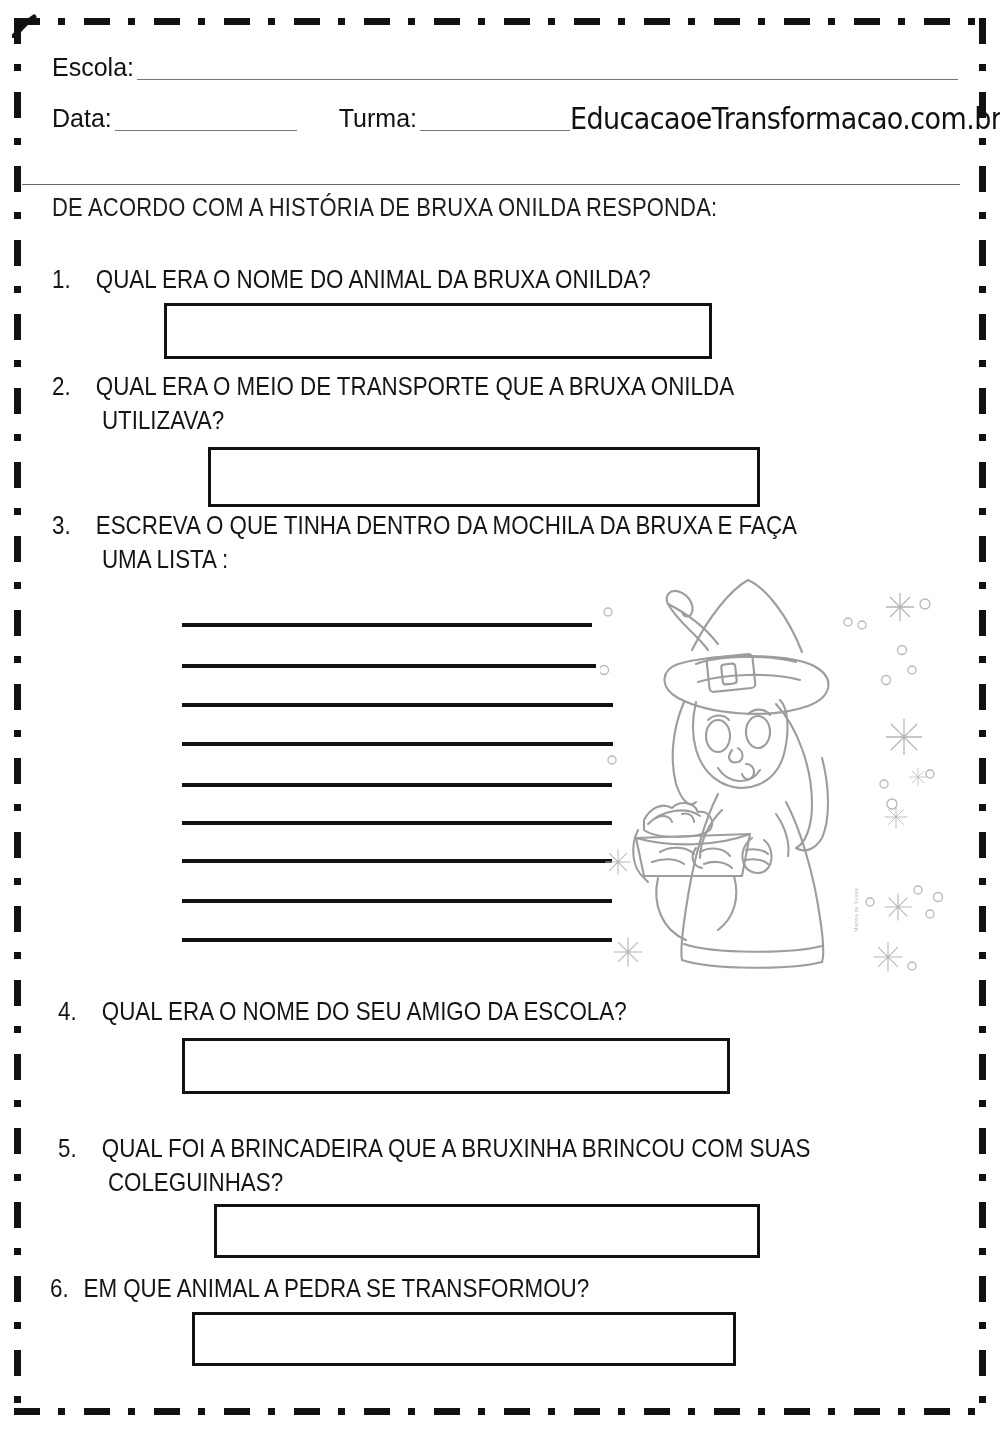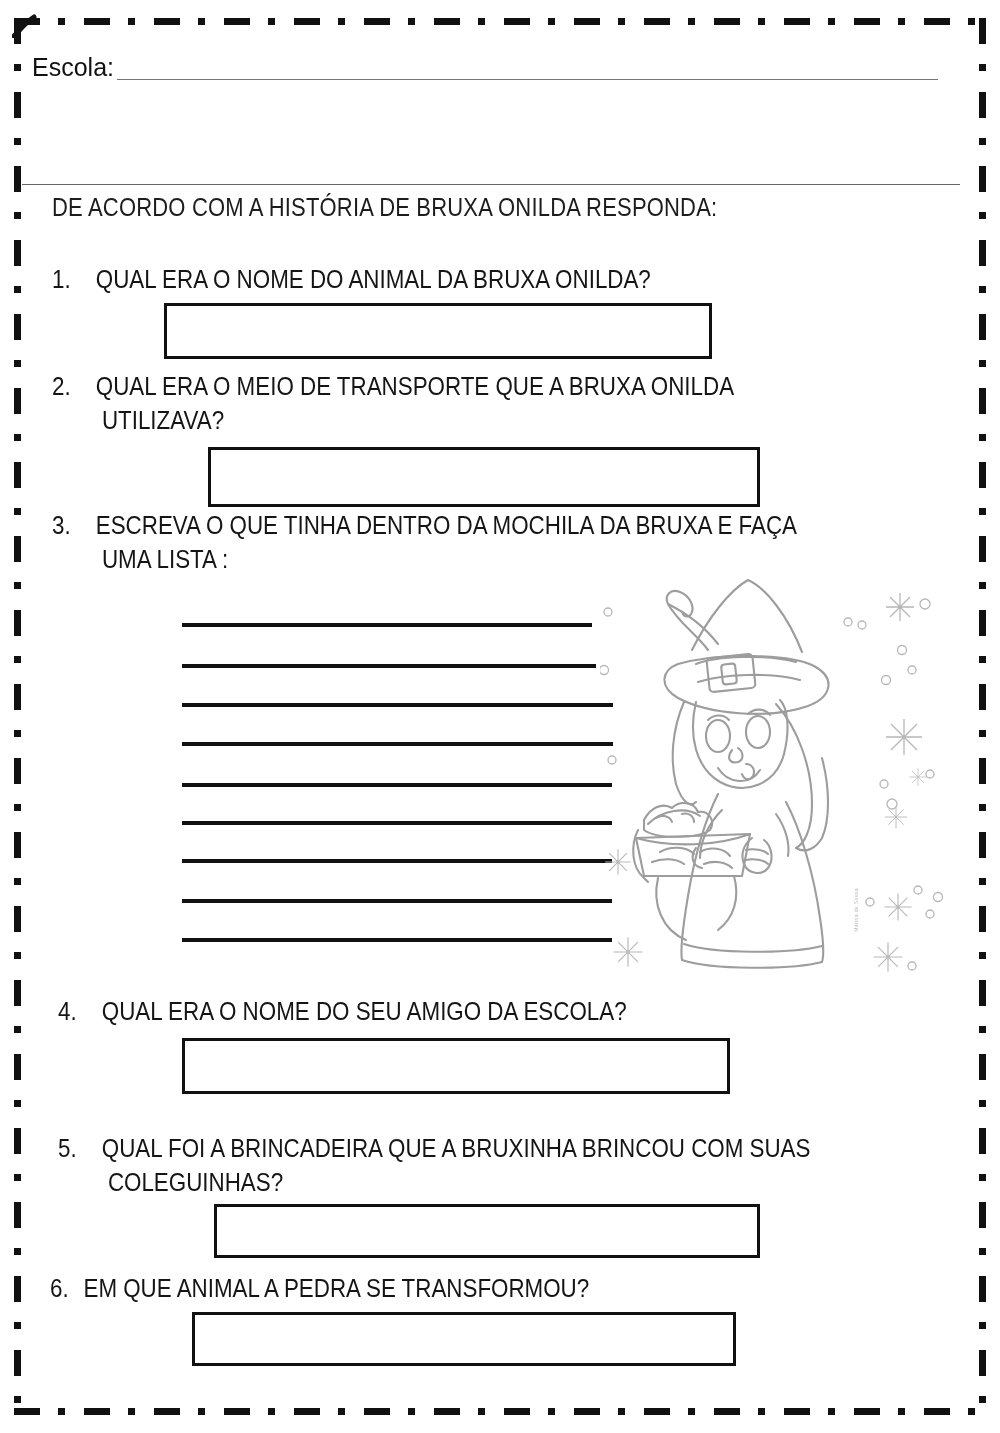--- a/index.html
+++ b/index.html
@@ -25,21 +25,21 @@
       repeating-linear-gradient(to bottom,
         #111 0px,#111 26px,transparent 26px,transparent 46px,
         #111 46px,#111 53px,transparent 53px,transparent 74px);}
   .bd-right{right:0;background:
       repeating-linear-gradient(to bottom,
         #111 0px,#111 26px,transparent 26px,transparent 46px,
         #111 46px,#111 53px,transparent 53px,transparent 74px);}
   .bd-corner{position:absolute;left:-2px;top:-4px;width:34px;height:24px;}
 
   
-  .header{position:absolute;left:32px;top:54px;width:906px;height:130px;}
+  .header{position:absolute;left:52px;top:54px;width:906px;height:130px;}
   .hrow{position:absolute;left:0;display:flex;align-items:flex-end;width:100%;}
   .hlabel{font-size:25px;line-height:26px;white-space:nowrap;color:#111;}
   .hline{flex:1;border-bottom:1.4px solid #777;height:20px;margin-left:3px;}
   .hline.short{flex:none;width:182px;}
   .hline.mid{flex:none;width:150px;}
   .watermark{
     font-family:"DejaVu Sans", sans-serif;
     font-size:27px;letter-spacing:-0.6px;color:#111;
     white-space:nowrap;position:relative;top:5px;
     transform:scaleY(1.12);transform-origin:bottom left;
@@ -90,20 +90,27 @@
   </svg>
 </div>
 
 <div class="header">
 
   <div class="hrow" style="top:0px;">
     <span class="hlabel">Escola:</span>
     <span class="hline"></span>
   </div>
 
+  <div class="hrow" style="top:46px;">
+    <span class="hlabel">Data:</span>
+    <span class="hline short"></span>
+    <span class="hlabel" style="margin-left:42px;">Turma:</span>
+    <span class="hline mid"></span>
+    <span class="watermark">EducacaoeTransformacao.com.br</span>
+  </div>
 
 </div>
 <div class="hsep"></div>
 
 <div class="intro">DE ACORDO COM A HISTÓRIA DE BRUXA ONILDA RESPONDA:</div>
 
 <div class="q" style="left:52px;top:262px;">
   <span class="num">1.</span>
   <span class="txt" style="margin-left:22px;">QUAL ERA O NOME  DO ANIMAL DA  BRUXA ONILDA?</span>
 </div>

